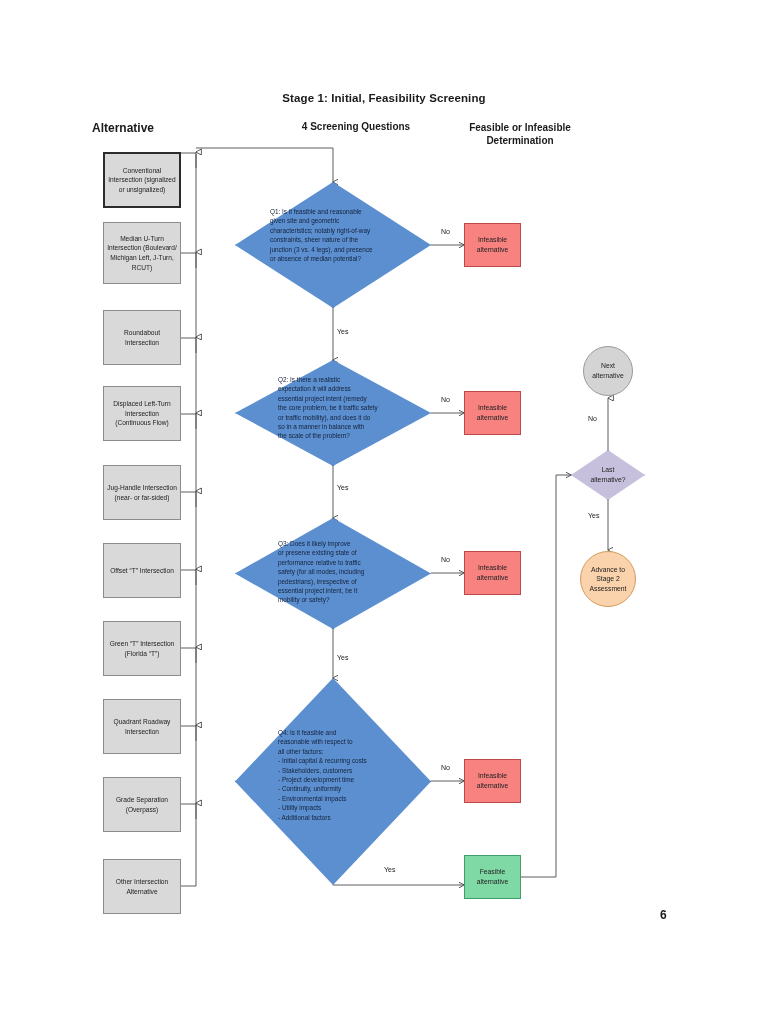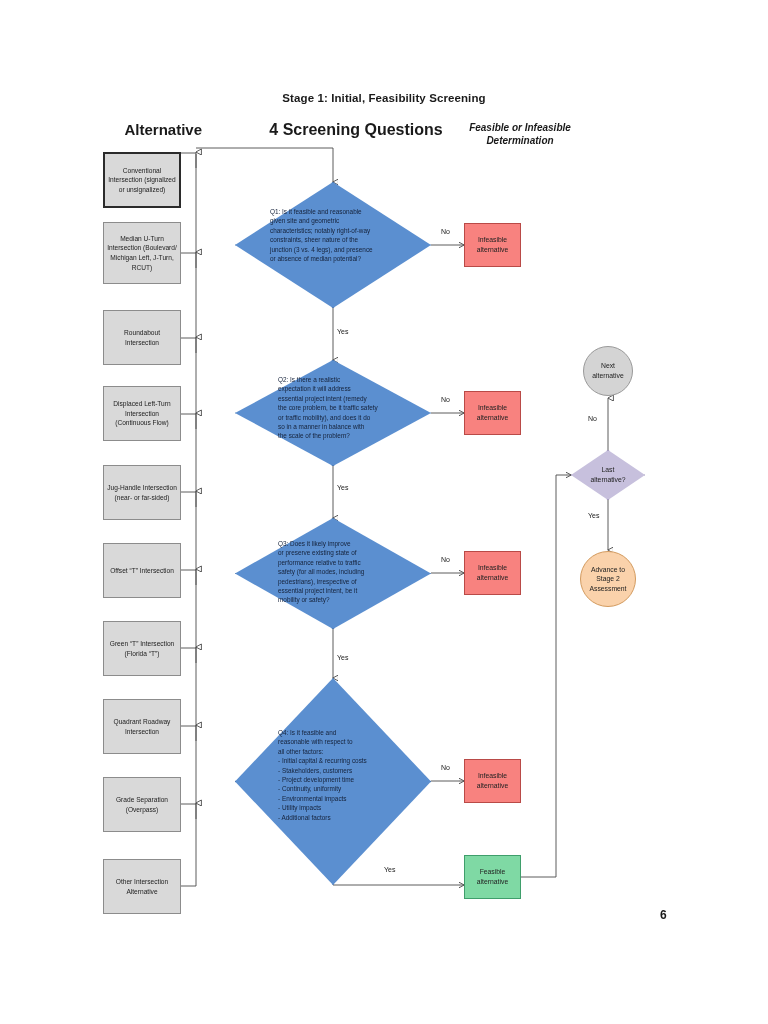--- a/index.html
+++ b/index.html
@@ -27,28 +27,28 @@
   
   #chart-title {
     left: 0; top: 92px; width: 768px;
     text-align: center;
     font-size: 11.5px;
     font-weight: bold;
     letter-spacing: 0.1px;
   }
   #col-head-alternative {
     left: 92px; top: 121px; width: 110px;
-    text-align: right;
-    font-size: 15px;
+    text-align: left;
+    font-size: 12px;
     font-weight: bold;
   }
   #col-head-questions {
     left: 236px; top: 121px; width: 240px;
     text-align: center;
-    font-size: 16px;
+    font-size: 10px;
     font-weight: bold;
   }
   #col-head-determination {
     left: 420px; top: 121px; width: 200px;
     text-align: center;
     font-size: 10px;
     font-weight: bold;
     line-height: 13px;
   }
   #page-number {
@@ -185,21 +185,21 @@
   }
 </style>
 </head>
 <body>
 
 <div id="canvas">
 
   <div class="abs" id="chart-title">Stage 1:  Initial, Feasibility Screening</div>
   <div class="abs" id="col-head-alternative">Alternative</div>
   <div class="abs" id="col-head-questions">4 Screening Questions</div>
-  <div class="abs" id="col-head-determination" style="white-space:pre-line;font-style:italic;">Feasible or Infeasible
+  <div class="abs" id="col-head-determination" style="white-space:pre-line;">Feasible or Infeasible
 Determination</div>
   <div class="abs" id="page-number">6</div>
 
   <svg id="wires" viewBox="0 0 768 1024">
     <defs>
       <marker id="arr-down" markerWidth="7" markerHeight="7" refX="3" refY="5.4" orient="auto" markerUnits="userSpaceOnUse">
         <path d="M0,0 L6,0 L3,5.6 Z" fill="#1a1a1a" stroke="none"></path>
       </marker>
       <marker id="arr-up" markerWidth="7" markerHeight="7" refX="3" refY="0.2" orient="auto" markerUnits="userSpaceOnUse">
         <path d="M0,5.6 L6,5.6 L3,0 Z" fill="#1a1a1a" stroke="none"></path>

